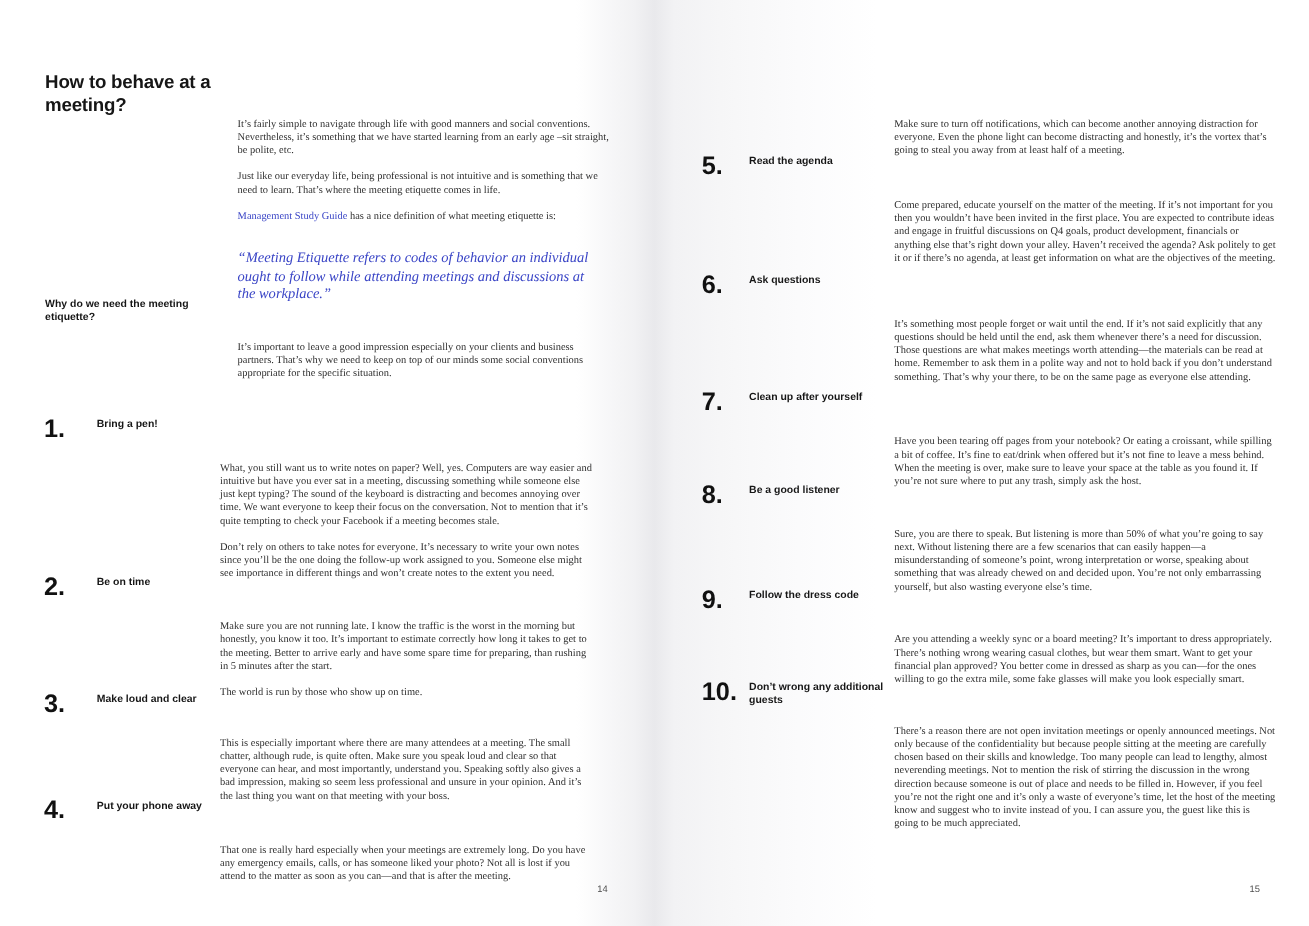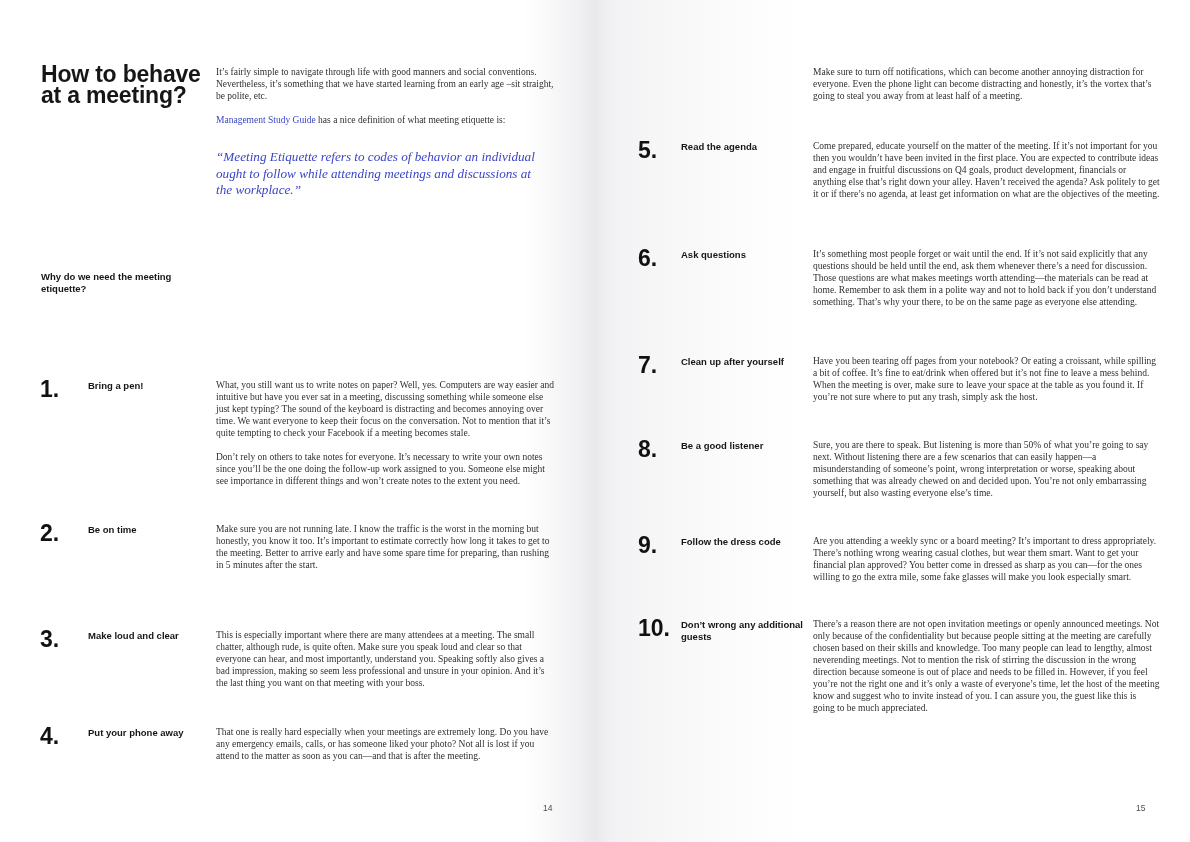--- a/index.html
+++ b/index.html
@@ -14,24 +14,24 @@
     font-family:"Liberation Serif",serif;
     background:linear-gradient(to right,
       #ffffff 0%, #ffffff 44%,
       #f1f1f3 48.5%, #e9e9ec 50%,
       #f2f2f4 51.5%, #f6f6f7 55%,
       #fbfbfc 61%, #ffffff 67%, #ffffff 100%);
   }
   .abs{position:absolute;}
   .title{
     font-family:"Liberation Sans",sans-serif;font-weight:700;
-    font-size:23px;line-height:21px;color:var(--heading);
+    font-size:17px;line-height:21px;color:var(--heading);
     letter-spacing:-0.2px;
   }
-  .body-text{font-size:9.5px;line-height:12px;color:var(--text);}
+  .body-text{font-size:9.5px;line-height:12px;color:var(--text);margin-top:41px;}
   .body-text p{margin:0;}
   .body-text p + p{margin-top:12px;}
   .label{
     font-family:"Liberation Sans",sans-serif;font-weight:700;
     font-size:9.5px;line-height:12px;color:var(--heading);
   }
   .num{
     font-family:"Liberation Sans",sans-serif;font-weight:700;
     font-size:23px;line-height:24px;color:#111111;
   }
@@ -43,54 +43,57 @@
   .pagenum{
     font-family:"Liberation Sans",sans-serif;font-size:8.5px;
     color:var(--pagenum);
   }
   .section{position:absolute;}
   .section .num{position:absolute;left:0;top:0;}
   .section .slabel{position:absolute;top:3px;}
   .section .sbody{position:absolute;top:2px;}
   .section.pl{left:40px;width:517px;}
   .section.pl .slabel{left:48px;width:122px;}
-  .section.pl .sbody{left:176px;width:340px;}
+  .section.pl .sbody{left:160px;width:340px;}
   .section.pr{left:638px;width:522px;}
   .section.pr .slabel{left:43px;width:122px;}
   .section.pr .sbody{left:175px;width:347px;}
 </style>
 </head>
 <body>
 
 <div class="abs title" style="left:41px;top:64px;width:165px;">How to behave at a meeting?</div>
 
 <div class="abs body-text" style="left:216px;top:66px;width:340px;">
   <p>It’s fairly simple to navigate through life with good manners and social conventions. Nevertheless, it’s something that we have started learning from an early age –sit straight, be polite, etc.</p>
+  <p>Just like our everyday life, being professional is not intuitive and is something that we need to learn. That’s where the meeting etiquette comes in life.</p>
   <p><a class="link">Management Study Guide</a><span> has a nice definition of what meeting etiquette is:</span></p>
   <div class="quote">“Meeting Etiquette refers to codes of behavior an individual ought to follow while attending meetings and discussions at the workplace.”</div>
 </div>
 
 <div class="abs label" style="left:41px;top:271px;width:175px;">Why do we need the meeting etiquette?</div>
 <div class="abs body-text" style="left:216px;top:269px;width:340px;">
+  <p>It’s important to leave a good impression especially on your clients and business partners. That’s why we need to keep on top of our minds some social conventions appropriate for the specific situation.</p>
 </div>
 
 <div class="section pl" style="top:377px;">
   <div class="num">1.</div>
   <div class="slabel label">Bring a pen!</div>
   <div class="sbody body-text">
     <p>What, you still want us to write notes on paper? Well, yes. Computers are way easier and intuitive but have you ever sat in a meeting, discussing something while someone else just kept typing? The sound of the keyboard is distracting and becomes annoying over time. We want everyone to keep their focus on the conversation. Not to mention that it’s quite tempting to check your Facebook if a meeting becomes stale.</p>
     <p>Don’t rely on others to take notes for everyone. It’s necessary to write your own notes since you’ll be the one doing the follow-up work assigned to you. Someone else might see importance in different things and won’t create notes to the extent you need.</p>
   </div>
 </div>
 
 <div class="section pl" style="top:521px;">
   <div class="num">2.</div>
   <div class="slabel label">Be on time</div>
   <div class="sbody body-text">
     <p>Make sure you are not running late. I know the traffic is the worst in the morning but honestly, you know it too. It’s important to estimate correctly how long it takes to get to the meeting. Better to arrive early and have some spare time for preparing, than rushing in 5 minutes after the start.</p>
+    <p>The world is run by those who show up on time.</p>
   </div>
 </div>
 
 <div class="section pl" style="top:627px;">
   <div class="num">3.</div>
   <div class="slabel label">Make loud and clear</div>
   <div class="sbody body-text">
     <p>This is especially important where there are many attendees at a meeting. The small chatter, although rude, is quite often. Make sure you speak loud and clear so that everyone can hear, and most importantly, understand you. Speaking softly also gives a bad impression, making so seem less professional and unsure in your opinion. And it’s the last thing you want on that meeting with your boss.</p>
   </div>
 </div>

